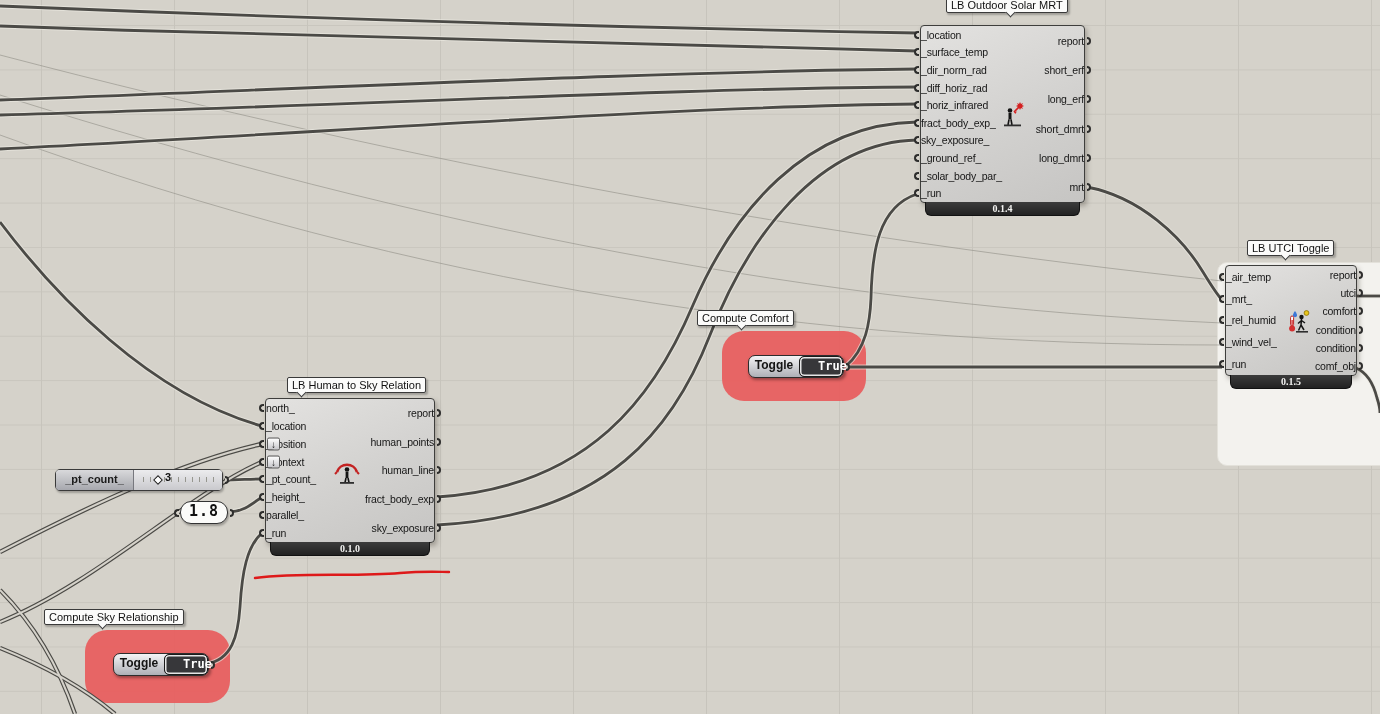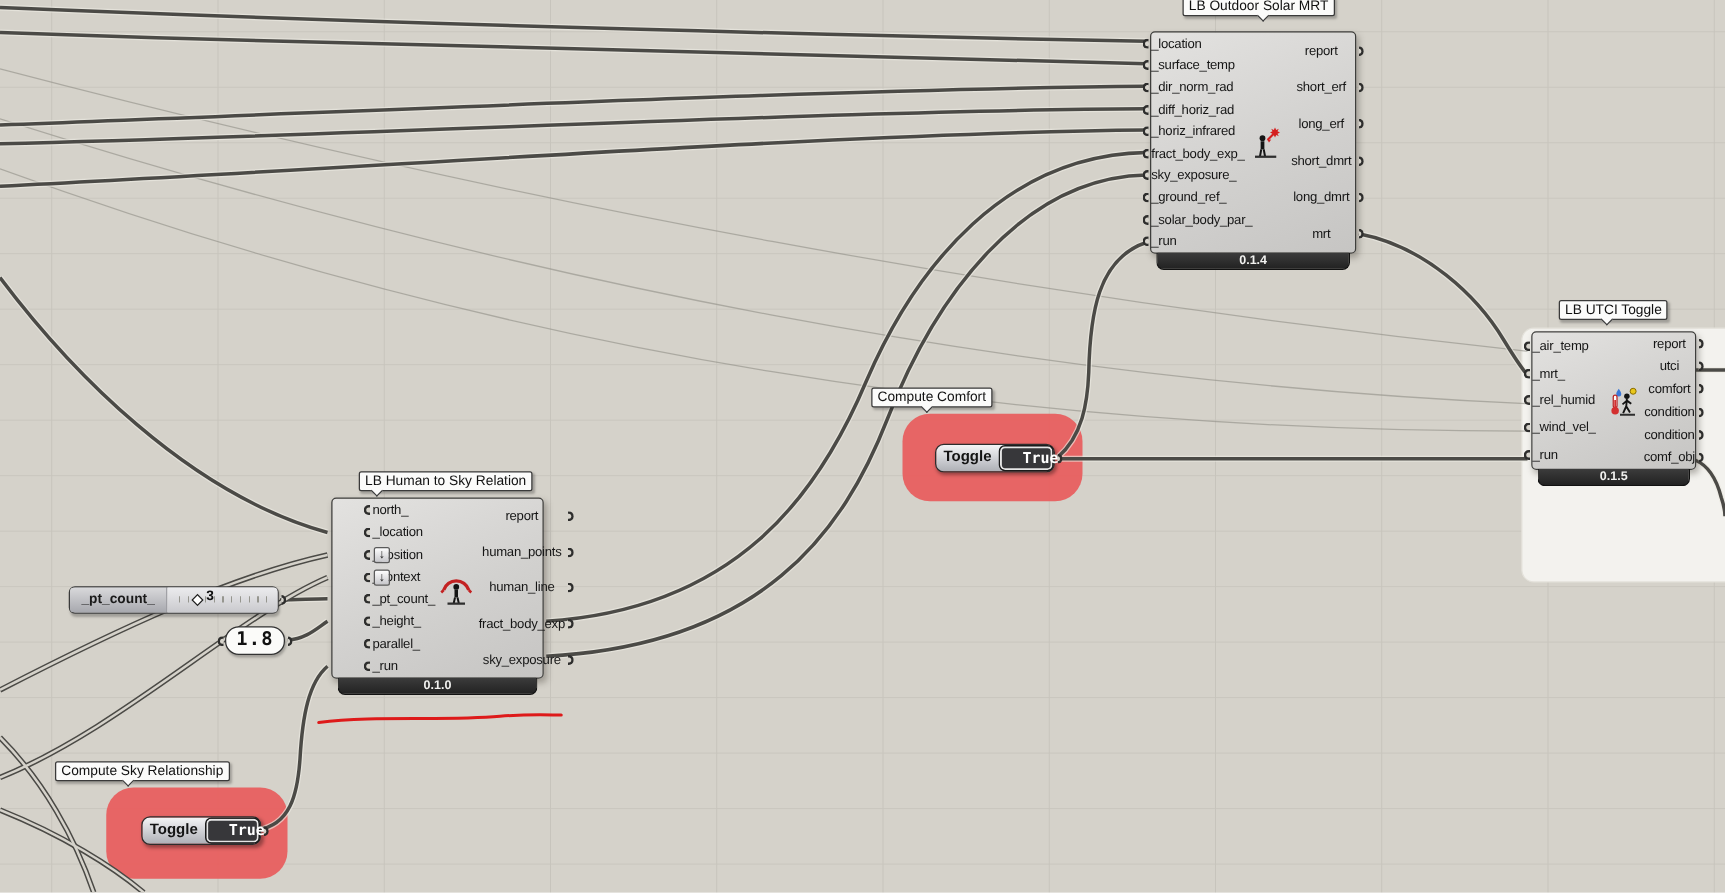--- a/index.html
+++ b/index.html
@@ -32,33 +32,33 @@
   .sketch path { stroke:#DE1A1A; stroke-width:2.4; fill:none; stroke-linecap:round; }
 
   .component { position:absolute; z-index:3; }
   .comp-body { position:relative; width:100%; height:100%; display:flex;
     background:linear-gradient(155deg,#E3E2E0 0%,#D2D1CF 55%,#C6C5C3 100%);
     border:1.6px solid #3E3E3C; border-radius:4px;
     box-shadow:2px 3px 5px rgba(60,55,45,0.35); }
   .col { display:flex; flex-direction:column; height:100%; }
   .row { flex:1; position:relative; display:flex; align-items:center; }
   .col-in  .row { justify-content:flex-start; padding-right:4px; }
-  .col-out .row { justify-content:center; padding-left:5px; }
+  .col-out .row { justify-content:flex-end; padding-left:5px; }
   .plabel { font-size:10.5px; color:#161616; letter-spacing:-0.2px; white-space:nowrap; }
   .col-icon { display:flex; align-items:center; justify-content:center; }
 
   .nub { position:absolute; top:50%; width:4.5px; height:8px; background:#D6D3CB;
     border:2px solid #2E2E2D; }
   .nub-in  { left:-7px;  transform:translateY(-50%); border-right:none; border-radius:7px 0 0 7px; }
   .nub-out { right:-7px; transform:translateY(-50%); border-left:none;  border-radius:0 7px 7px 0; }
 
   .vbar { position:absolute; left:4px; right:4px; top:100%; height:14px;
     background:linear-gradient(#3C3C3C,#222); border:1px solid #111; border-top:none;
     border-radius:0 0 6px 6px; color:#F2F2F0; font-size:10px; font-weight:bold;
-    text-align:center; line-height:13px; }
+    text-align:center; line-height:13px;font-family:Liberation Serif, serif; }
 
   .flat-btn { position:absolute; left:1px; top:50%; transform:translateY(-50%);
     width:13px; height:13px; border:1px solid #5A5A5A; border-radius:2px;
     background:linear-gradient(#FEFEFE,#C7C7CB); color:#1C1C1C; font-weight:bold;
     font-size:10px; line-height:11px; text-align:center; }
 
   .tag { position:absolute; z-index:6; background:#FBFBFA; border:1.2px solid #3A3A3A;
     border-radius:2px; font-size:11px; line-height:14px; padding:0 4px; color:#111;
     white-space:nowrap; box-shadow:1.5px 2px 2px rgba(0,0,0,0.25); }
   .tag::after { content:''; position:absolute; bottom:-4px; width:6px; height:6px;
@@ -239,21 +239,21 @@
             <span class="plabel">mrt</span>
             <span class="nub nub-out"></span>
           </div>
       </div>
       <div class="vbar">0.1.4</div>
     </div>
   </div>
 
   <div class="component" style="left:265px; top:398px; width:170px; height:145px;">
     <div class="comp-body">
-      <div class="col col-in" style="width:82px;margin-left:32px;">
+      <div class="col col-in" style="width:82px;">
         <div class="row">
             <span class="nub nub-in"></span>
             <span class="plabel">north_</span>
           </div>
         <div class="row">
             <span class="nub nub-in"></span>
             <span class="plabel">_location</span>
           </div>
         <div class="row">
             <span class="nub nub-in"></span>

